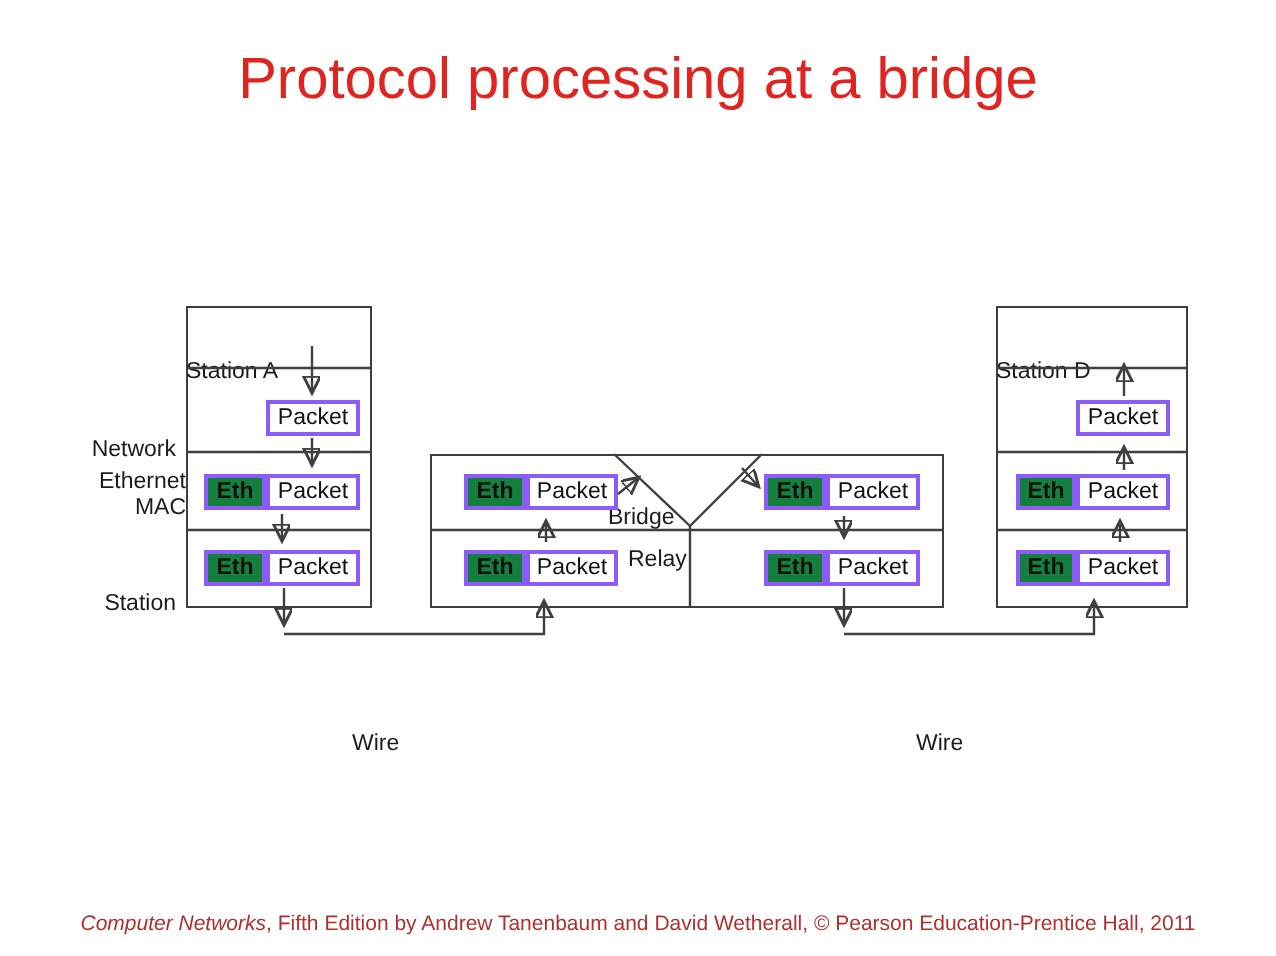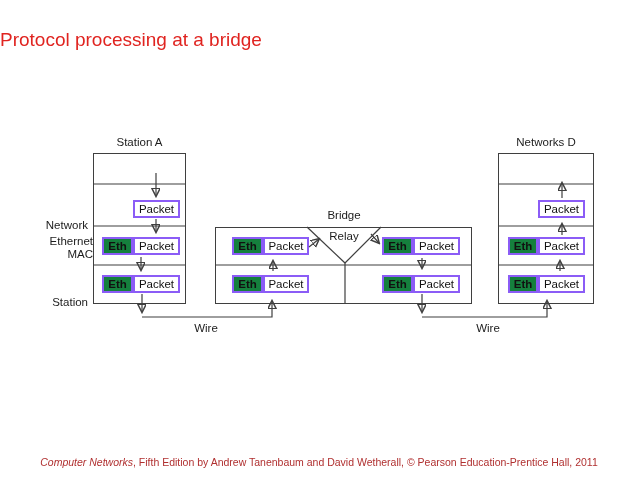--- a/index.html
+++ b/index.html
@@ -1,62 +1,62 @@
 <!DOCTYPE html>
 <html><head>
 <meta charset="utf-8">
 <style>
   html,body{margin:0;padding:0;background:#ffffff;}
   .slide{
     position:relative;width:638px;height:478px;background:#ffffff;
     font-family:"Liberation Sans",sans-serif;overflow:hidden;color:#1a1a1a;
   }
   .title{
-    position:absolute;left:0;top:24px;width:100%;text-align:left;
-    font-size:19px;line-height:32px;color:#e02420;font-weight:400;
+    position:absolute;left:0;top:24px;width:100%;text-align:center;
+    font-size:29px;line-height:32px;color:#e02420;font-weight:400;
   }
   .footer{
     position:absolute;left:0;top:456px;width:100%;text-align:center;
     font-size:10.5px;line-height:13px;color:#b03030;
   }
   .footer .it{font-style:italic;}
   .obox{
     position:absolute;border:1px solid #3f3f3f;box-sizing:border-box;background:transparent;
   }
   .ibox{
     position:absolute;height:18px;border:2px solid #8b5cf6;box-sizing:border-box;
     background:#ffffff;display:flex;align-items:center;justify-content:center;
     font-size:11.5px;line-height:12px;color:#111111;
   }
   .ibox.eth{background:#15803d;font-weight:bold;}
   .lbl{
     position:absolute;font-size:11.5px;line-height:13px;color:#1c1c1c;white-space:nowrap;
   }
-  .lbl.center{text-align:center;}
+  .lbl.center{margin-top:44px;}
   .lbl.right{text-align:right;margin-top:16px;}
   .layer2{
     position:absolute;font-size:11.5px;line-height:12.5px;color:#1c1c1c;text-align:right;
   }
   .layer2 span{display:block;}
   svg.lines{position:absolute;left:0;top:0;pointer-events:none;}
   svg.lines path{stroke:#3f3f3f;stroke-width:1.2;fill:none;}
 </style>
 </head>
 <body>
 
 <div class="slide">
 
   <div class="title">Protocol processing at a bridge</div>
 
   <div class="obox" style="left:93px;top:153px;width:93px;height:151px"></div>
   <div class="obox" style="left:498px;top:153px;width:96px;height:151px"></div>
   <div class="obox" style="left:215px;top:227px;width:257px;height:77px"></div>
 
   <div class="lbl center" style="left:93px;top:136px;width:93px">Station A</div>
-  <div class="lbl center" style="left:498px;top:136px;width:96px">Networks D</div>
+  <div class="lbl center" style="left:498px;top:136px;width:96px">Station D</div>
   <div class="lbl center" style="left:304px;top:209px;width:80px">Bridge</div>
   <div class="lbl center" style="left:314px;top:230px;width:60px">Relay</div>
 
   <div class="lbl right" style="left:18px;top:203px;width:70px">Network</div>
   <div class="layer2" style="left:33px;top:235px;width:60px">
     <span>Ethernet</span>
     <span>MAC</span>
   </div>
   <div class="lbl right" style="left:18px;top:280px;width:70px">Station</div>
 

